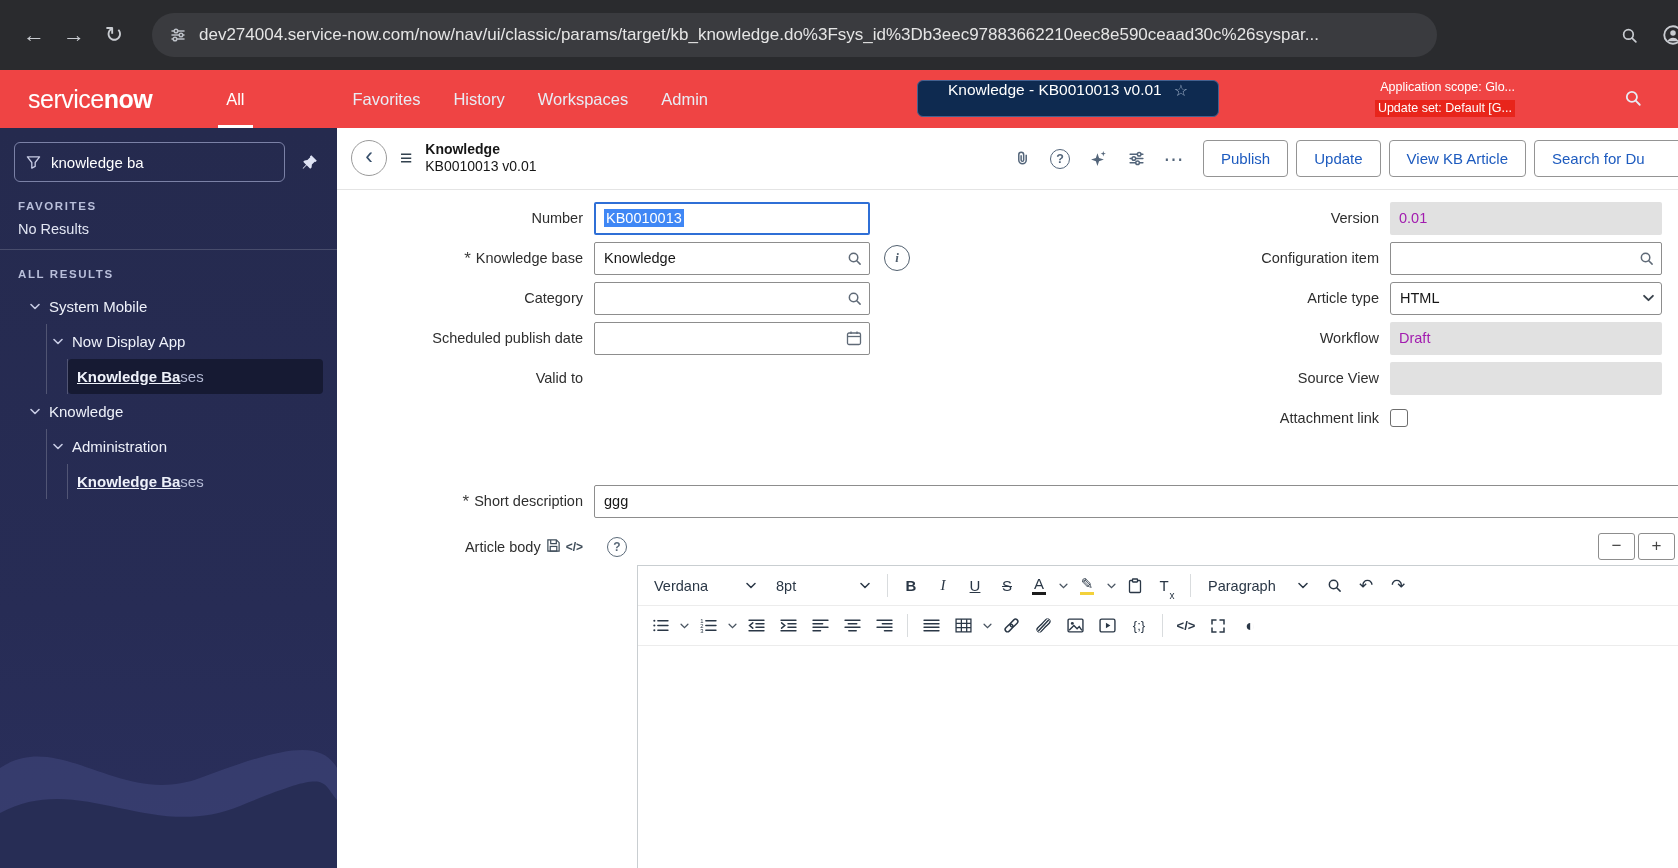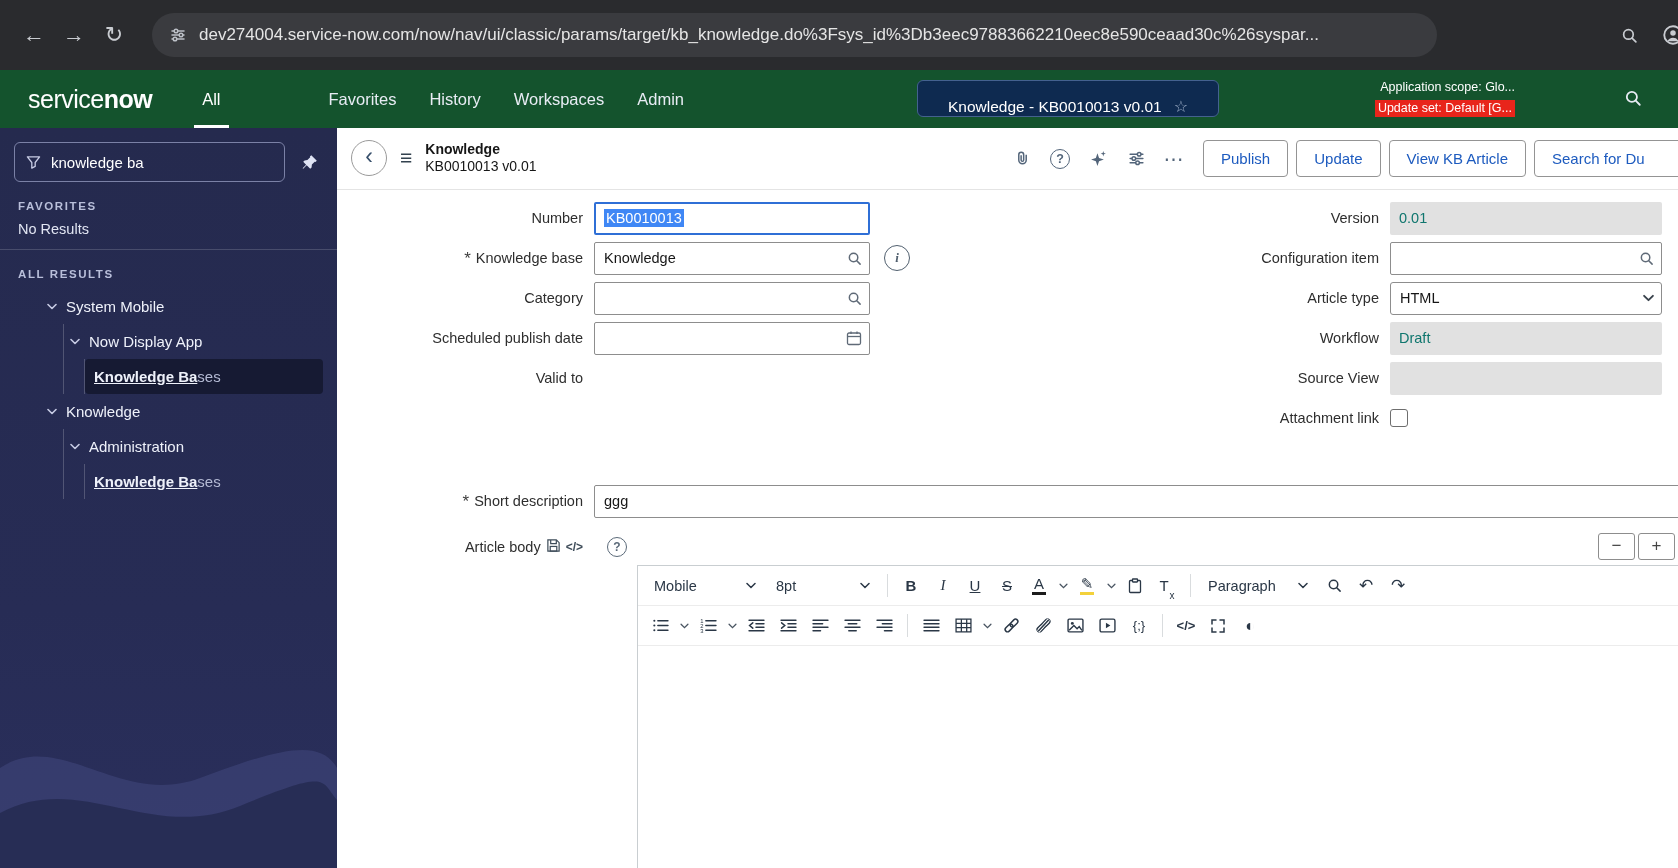--- a/index.html
+++ b/index.html
@@ -14,51 +14,51 @@
   .omnibox { width:1285px; height:44px; margin-left:18px; background:#3a3b3f; border-radius:22px;
     display:flex; align-items:center; padding:0 18px; gap:13px; flex:none; overflow:hidden; }
   .omnibox .url { color:#e5e5e5; font-size:17px; white-space:nowrap; overflow:hidden; }
   .site-info { color:#bcc0c7; display:flex; flex:none; }
   .browser-right { margin-left:auto; display:flex; align-items:center; gap:10px; }
   .browser-right .nav-ic { width:34px; }
   .cut-ic { margin-right:-26px; }
 
   
   .sn-header { position:absolute; top:70px; left:0; width:1678px; height:58px;
-    background:#14532d; display:flex; align-items:center; color:#fff; }
+    background:#ef4444; display:flex; align-items:center; color:#fff; }
   .logo { margin-left:28px; font-size:25px; letter-spacing:-0.5px; flex:none; }
   .logo-light { font-weight:400; } .logo-bold { font-weight:700; }
-  .all-tab { height:58px; display:flex; align-items:center; margin-left:42px; padding:0 8px;
+  .all-tab { height:58px; display:flex; align-items:center; margin-left:66px; padding:0 8px;
     font-size:16.5px; position:relative; flex:none; }
   .all-tab::after { content:""; position:absolute; left:0; right:0; bottom:0; height:3px; background:#fff; }
   .sn-nav { display:flex; gap:33px; margin-left:100px; }
   .hn-item { font-size:16.5px; color:#e8ecf4; white-space:nowrap; }
   .ctx-pill { position:absolute; left:917px; top:10px; width:302px; height:37px;
     border:1px solid #44618f; border-radius:6px; background:#0e2a50; display:flex;
-    align-items:flex-end; justify-content:center; gap:12px; font-size:15.5px; }
+    align-items:flex-start; justify-content:center; gap:12px; font-size:15.5px; }
   .pill-star { color:#9fb0c8; font-size:16px; }
   .hdr-right { position:absolute; right:163px; top:9px; text-align:right; line-height:1.35; }
   .scope-line { font-size:12.5px; color:#fff; }
   .updset-line { display:inline-block; font-size:12.5px; color:#fff; background:#e8251b; padding:0 3px; }
   .hdr-search { position:absolute; right:36px; top:19px; color:#e8ecf4; display:flex; }
 
   
   .sidebar { position:absolute; top:128px; left:0; width:337px; height:740px;
     background:linear-gradient(180deg,#252a4e 0%, #272c55 65%, #2a2f5c 100%);
     color:#e9ecf6; overflow:hidden; }
   .s-search-row { display:flex; align-items:center; margin:14px 10px 4px 14px; gap:8px; }
   .s-search { flex:1; height:40px; border:1px solid #7b81a6; border-radius:6px; display:flex;
     align-items:center; padding:0 11px; gap:10px; font-size:15px; color:#fff; }
   .funnel { color:#c7cbe4; display:flex; }
   .pin-btn { width:34px; height:34px; display:flex; align-items:center; justify-content:center;
     color:#dfe3f4; flex:none; }
   .s-heading { font-size:11.5px; letter-spacing:1.6px; color:#b9bfda; margin:18px 0 9px 18px; font-weight:700; }
   .s-empty { font-size:14.5px; color:#e2e6f3; margin:0 0 12px 18px; }
   .s-div { height:1px; background:rgba(255,255,255,0.16); margin:6px 0 0; }
-  .tree { margin-top:2px;margin-left:17px; }
+  .tree { margin-top:2px; }
   .t-item { display:flex; align-items:center; gap:9px; height:35px; font-size:15px; color:#eef1fa; }
   .t-chev { color:#c7cbe4; display:flex; flex:none; }
   .lvl0 { padding-left:30px; }
   .group1 { margin-left:46px; border-left:1px solid rgba(255,255,255,0.2); }
   .group1 > .t-item { padding-left:6px; }
   .group2 { margin-left:20px; border-left:1px solid rgba(255,255,255,0.2); }
   .group2 > .t-item { padding-left:9px; }
   .t-item.selected { background:#161a33; border-radius:4px; margin-right:14px; }
   .match { font-weight:700; text-decoration:underline; }
   .rest { color:#b4bad4; }
@@ -98,21 +98,21 @@
     font-size:14.5px; color:#161616; background:#fff; font-family:inherit; }
   .with-ic { padding-right:30px; }
   .fld-ic { position:absolute; right:8px; color:#5f6a77; display:flex; }
   .fake-input { width:100%; height:33px; border:2px solid #2f6fd6; border-radius:2px;
     display:flex; align-items:center; padding:0 8px; background:#fff; }
   .sel-text { background:#3f87f5; color:#fff; font-size:14.5px; padding:1px 2px; }
   .info-btn { width:26px; height:26px; border:1.5px solid #51606f; border-radius:50%; margin-left:14px;
     display:flex; align-items:center; justify-content:center; font-size:13px; color:#51606f;
     font-style:italic; font-weight:700; flex:none; background:#fff; font-family:"Liberation Serif",serif; }
   .ro { width:100%; height:33px; background:#e1e1e1; border-radius:2px; display:flex;
-    align-items:center; padding:0 9px; font-size:14.5px; color:#0f766e; }
+    align-items:center; padding:0 9px; font-size:14.5px; color:#a21caf; }
   .sel-box { width:100%; height:33px; border:1px solid #8d8d8d; border-radius:3px; background:#fff;
     display:flex; align-items:center; padding:0 26px 0 9px; font-size:14.5px; position:relative; color:#161616; }
   .sel-chev { position:absolute; right:7px; color:#39424c; display:flex; }
   .cbx { width:18px; height:18px; appearance:none; border:1px solid #6e6e6e; border-radius:3px; background:#fff; }
   .row-sd { position:absolute; top:353px; left:0; display:flex; align-items:center; height:40px; }
   .sd-field { width:1120px; flex:none; position:relative; display:flex; }
   .row-ab { position:absolute; top:399px; left:0; display:flex; align-items:center; height:40px; }
   .ab-icons { display:flex; align-items:center; gap:5px; color:#3e4c59; }
   .code-mini { font-size:12px; font-weight:700; color:#3e4c59; }
   .help-circle { width:20px; height:20px; border:1.5px solid #5b6a79; border-radius:50%; margin-left:13px;
@@ -486,21 +486,21 @@
   </div>
 
   <div class="ed-size">
     <button class="size-btn">−</button>
     <button class="size-btn">+</button>
   </div>
 
   <div class="editor">
     <div class="tb">
       <div class="tb-sel" style="width:120px">
-        <span>Mobile</span>
+        <span>Verdana</span>
         <svg width="10" height="7" viewBox="0 0 10 7">
             <path d="M1 1.5 5 5.5 9 1.5" fill="none" stroke="currentColor" stroke-width="1.5" stroke-linecap="round"></path>
           </svg>
       </div>
       <div class="tb-sel" style="width:112px">
         <span>8pt</span>
         <svg width="10" height="7" viewBox="0 0 10 7">
             <path d="M1 1.5 5 5.5 9 1.5" fill="none" stroke="currentColor" stroke-width="1.5" stroke-linecap="round"></path>
           </svg>
       </div>

